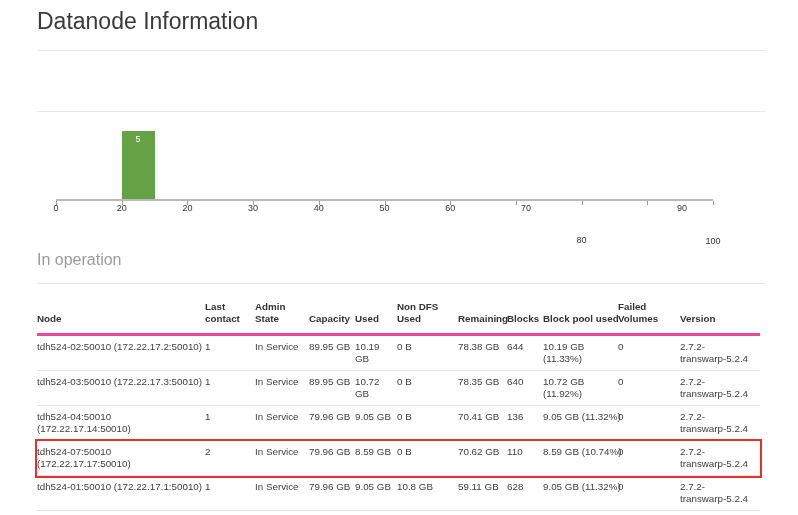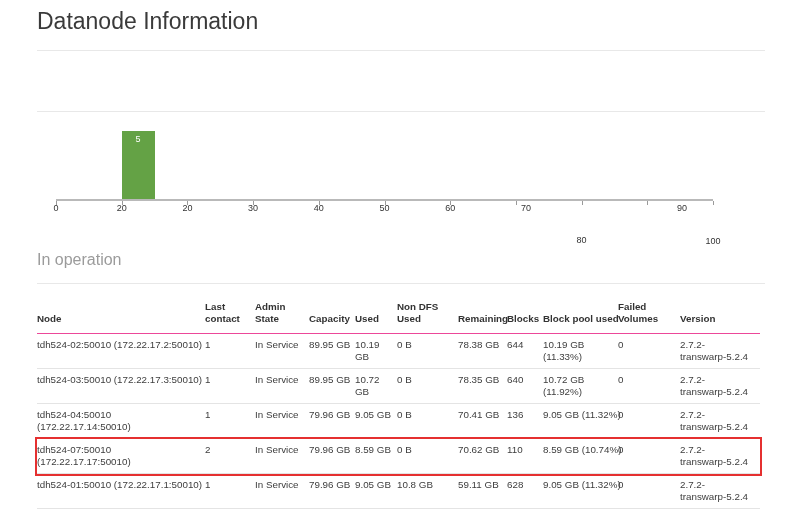--- a/index.html
+++ b/index.html
@@ -21,21 +21,21 @@
   #axis-line{position:absolute;left:56px;top:199px;width:657px;height:2px;background:#b9b9b9;}
   .tickmark{position:absolute;top:201px;width:1px;height:4px;background:#9a9a9a;}
   .ticklabel{position:absolute;top:203px;font-size:9px;color:#333;transform:translateX(-50%);white-space:nowrap;}
   #axis-label{position:absolute;left:56px;top:206px;width:657px;text-align:center;font-size:12px;color:#222;}
   .bar{position:absolute;background:var(--bar-color,#64a245);}
   .bar-label{position:absolute;left:0;top:3px;width:100%;text-align:center;font-size:9px;color:#fff;}
 
   
   #dn-table{position:absolute;left:37px;top:287px;width:723px;border-collapse:collapse;table-layout:fixed;}
   #dn-table th{vertical-align:bottom;text-align:left;font-size:9.8px;font-weight:bold;color:#333;
-    padding:0 6px 8px 0;border-bottom:1px solid #ec4899;height:38px;}
+    padding:0 6px 8px 0;border-bottom:3px solid #ec4899;height:38px;}
   #dn-table td{vertical-align:top;text-align:left;font-size:9.8px;color:#3d3d3d;
     padding:5px 6px 5px 0;border-bottom:1px solid #e4e4e4;}
   .line{white-space:nowrap;line-height:12px;}
   tr.hl{outline:2px solid var(--hl-color,#e53030);outline-offset:0;padding-left:24px;}
 </style>
 </head>
 <body>
 
 <div id="page">
 

